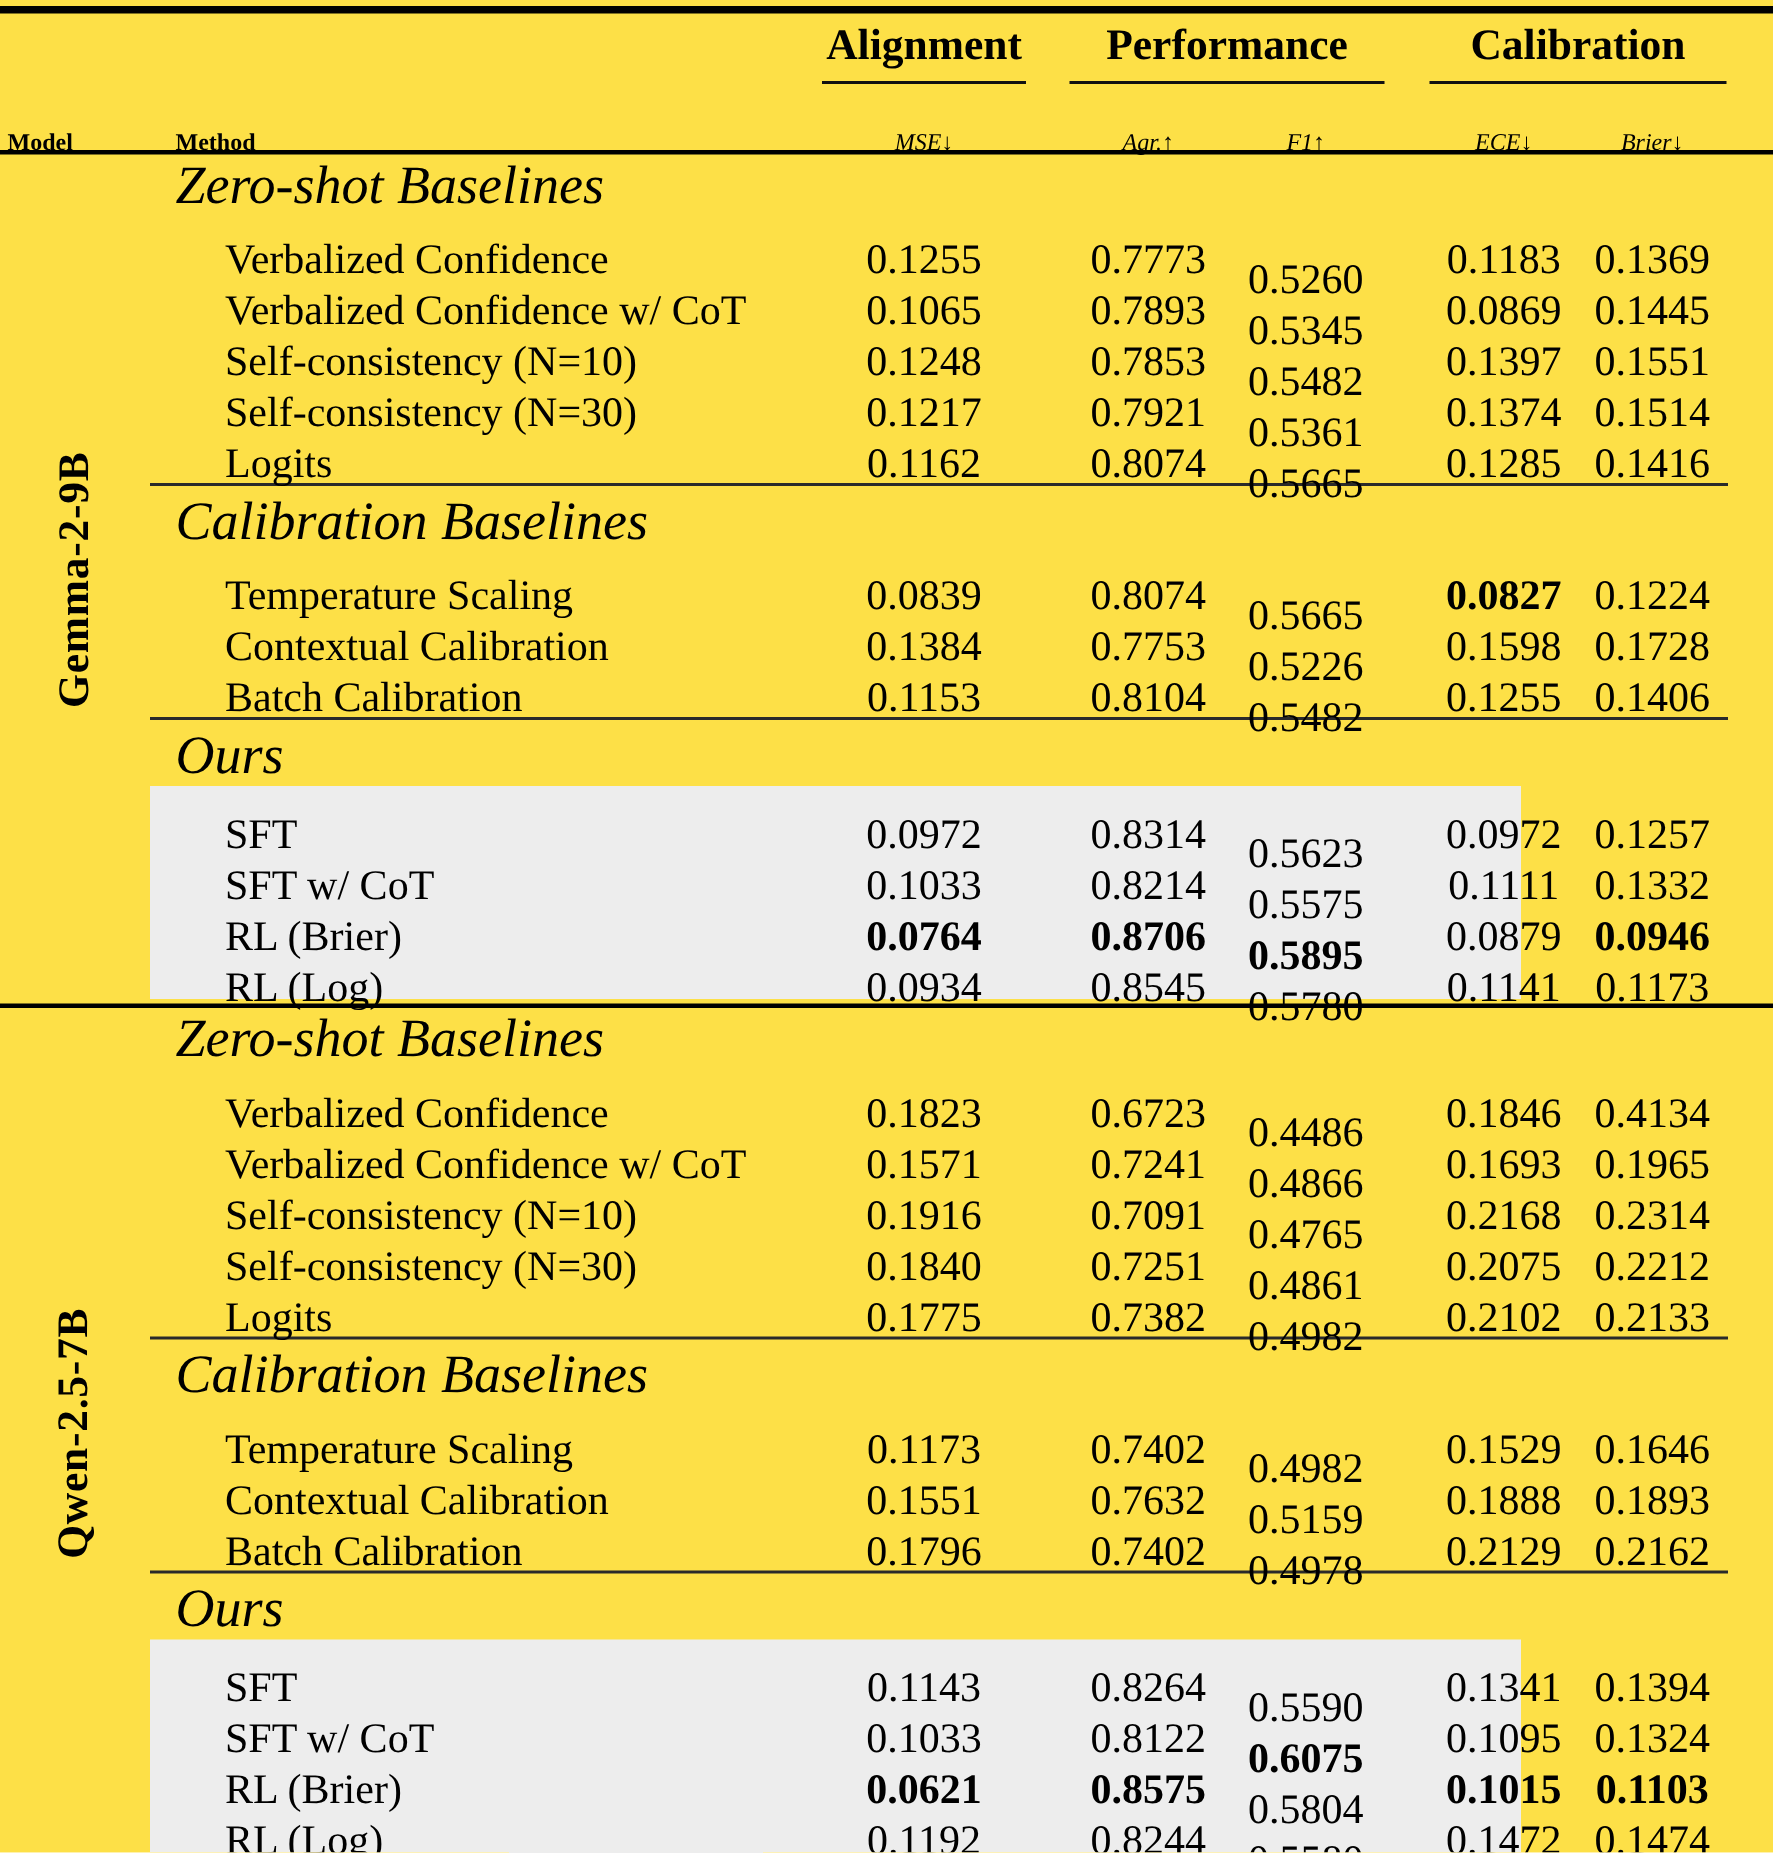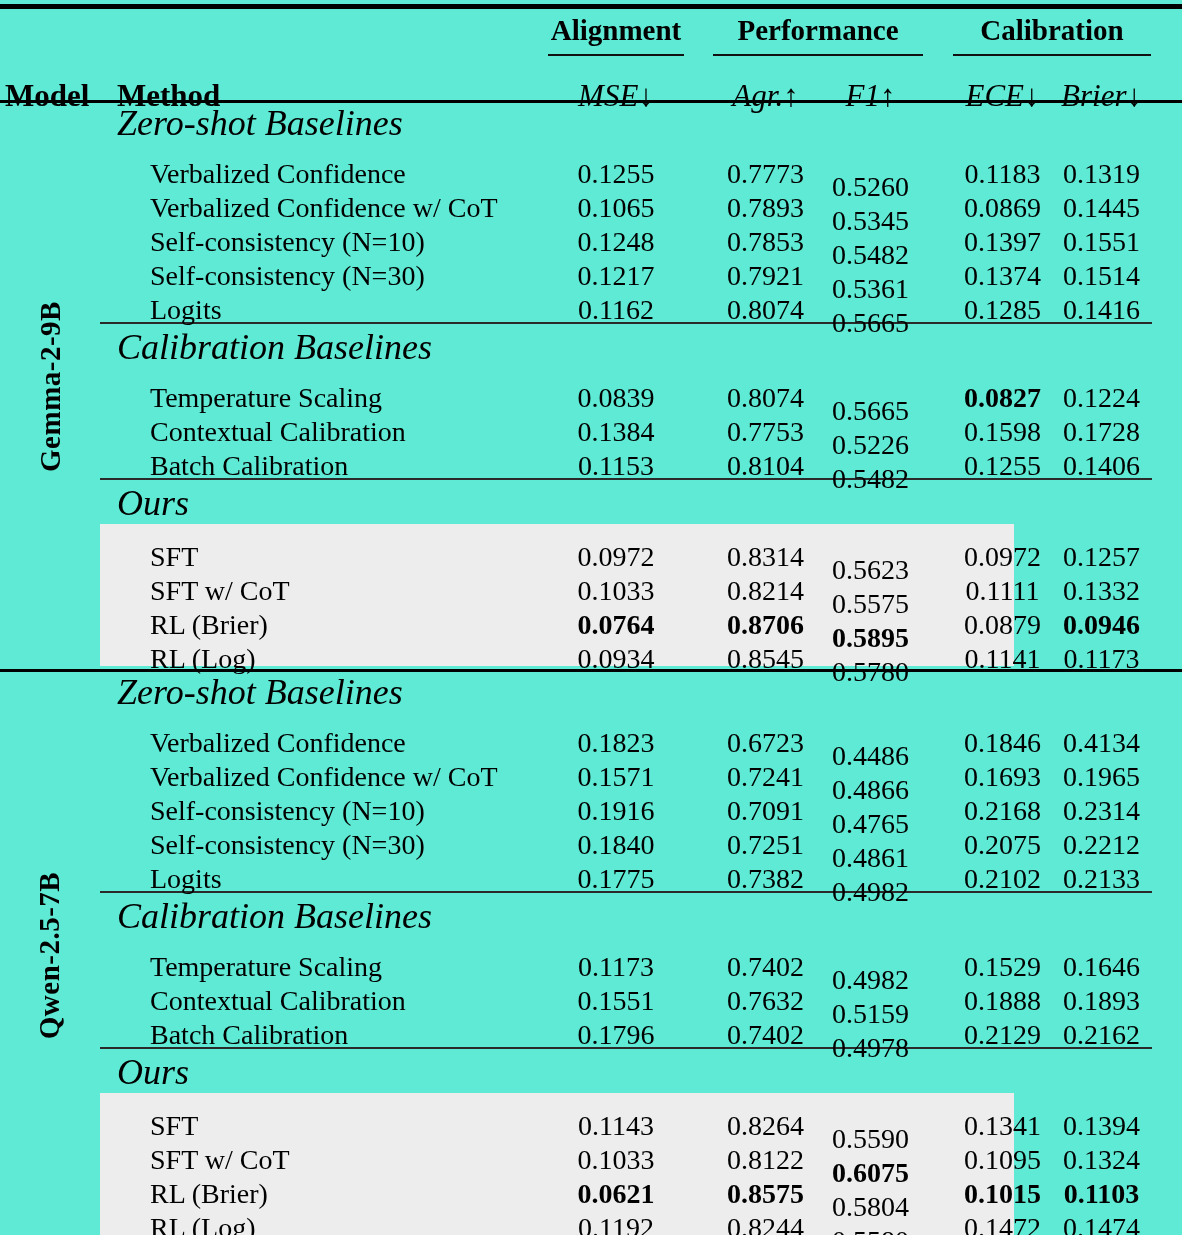--- a/index.html
+++ b/index.html
@@ -6,21 +6,21 @@
   html, body { background: #ffffff; }
   body {
     font-family: "Liberation Serif", "DejaVu Serif", serif;
     color: #000000;
     width: 1182px;
   }
   .page {
     position: relative;
     width: 1182px;
     height: 1235px;
-    background: #5eead4;
+    background: #fde047;
     overflow: hidden;
   }
 
   
   .rule { width: 1182px; background: #000; }
   .rule-top    { height: 5px; margin-top: 4px; }
   .rule-heavy  { height: 3px; }
 
   
   .header-grid {
@@ -39,21 +39,21 @@
     border-bottom: 2px solid #111;
   }
   .g-align { grid-column: 3; }
   .g-perf  { grid-column: 5 / span 2; }
   .g-calib { grid-column: 8 / span 2; }
 
   .sub-cell {
     grid-row: 2;
     display: flex;
     align-items: center;
-    font-size: 31px;
+    font-size: 16px;
     margin-top: 36px;
   }
   .sub-model  { grid-column: 1; font-weight: bold; padding-left: 5px; }
   .sub-method { grid-column: 2; font-weight: bold; padding-left: 17px; }
   .sub-metric { font-style: italic; justify-content: center; }
   .m-mse   { grid-column: 3; }
   .m-agr   { grid-column: 5; }
   .m-f1    { grid-column: 6; }
   .m-ece   { grid-column: 8; }
   .m-brier { grid-column: 9; }
@@ -153,21 +153,21 @@
           <div class="section-title">
             <div>Zero-shot Baselines</div>
           </div>
           <div class="rows">
             <div class="data-row">
               <div class="cell-method">Verbalized Confidence</div>
               <div class="cell-num v0">0.1255</div>
               <div class="cell-num v1">0.7773</div>
               <div class="cell-num v2">0.5260</div>
               <div class="cell-num v3">0.1183</div>
-              <div class="cell-num v4">0.1319</div>
+              <div class="cell-num v4">0.1369</div>
             </div>
             <div class="data-row">
               <div class="cell-method">Verbalized Confidence w/ CoT</div>
               <div class="cell-num v0">0.1065</div>
               <div class="cell-num v1">0.7893</div>
               <div class="cell-num v2">0.5345</div>
               <div class="cell-num v3">0.0869</div>
               <div class="cell-num v4">0.1445</div>
             </div>
             <div class="data-row">

